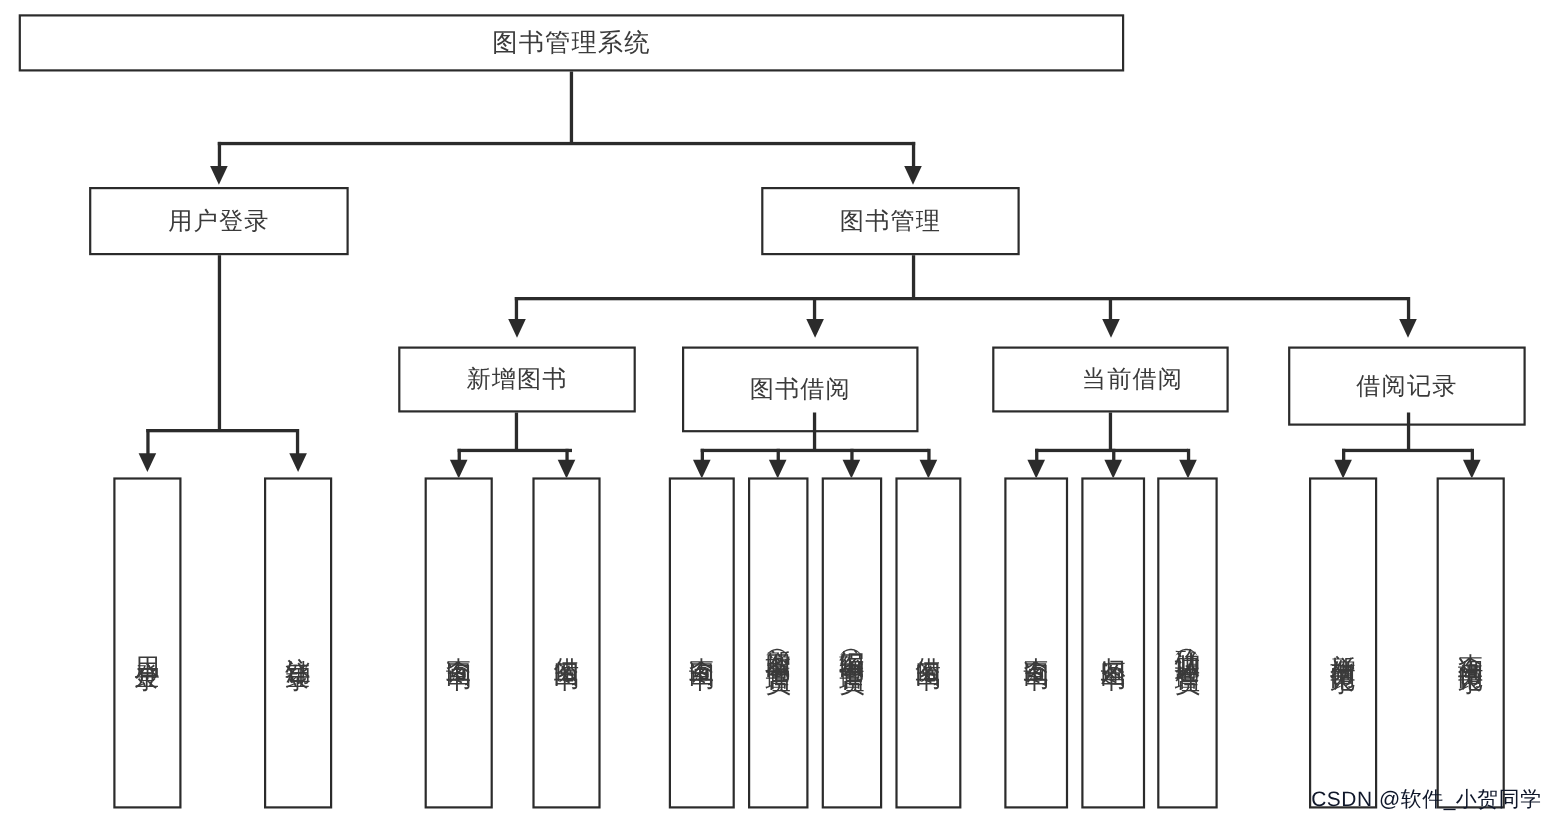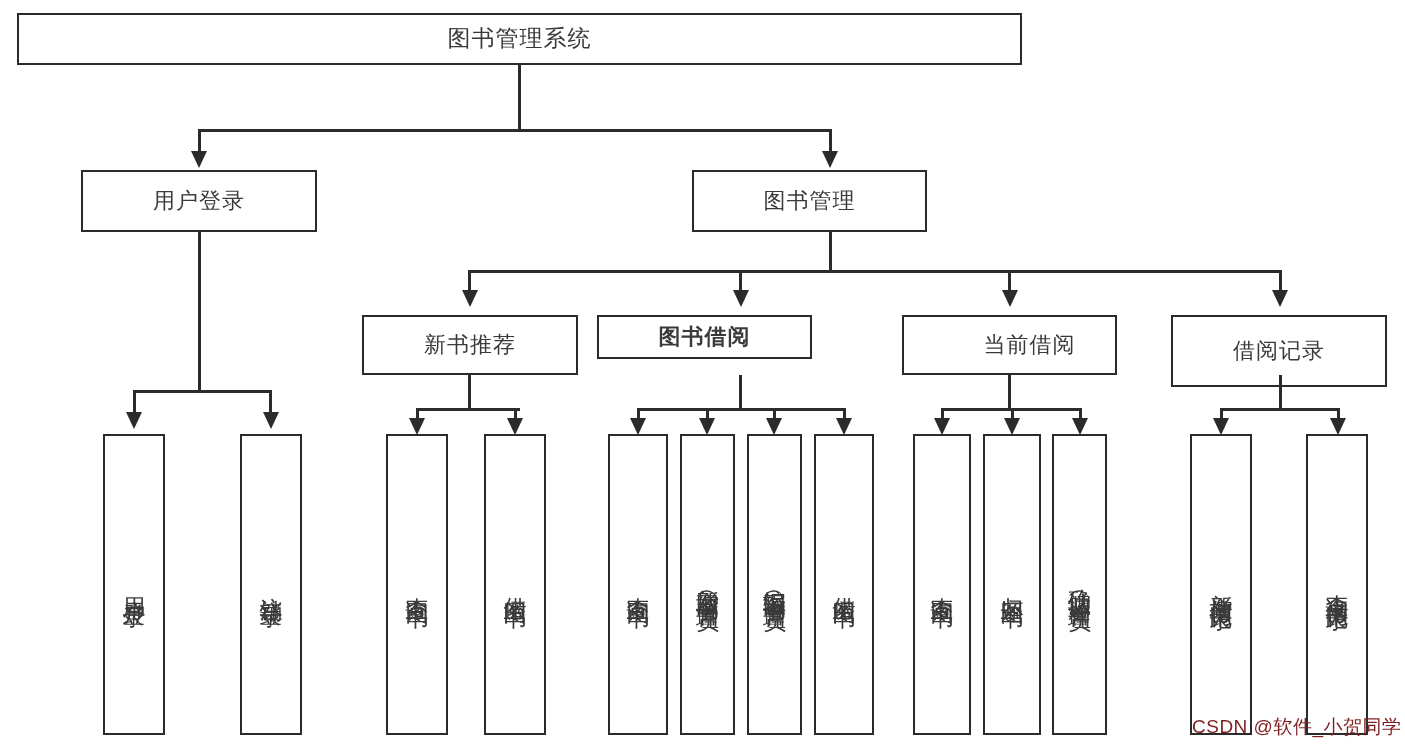--- a/index.html
+++ b/index.html
@@ -64,21 +64,21 @@
     position: absolute;
     width: 0;
     height: 0;
     border-left: 8px solid transparent;
     border-right: 8px solid transparent;
     border-top: 17px solid #2b2b2b;
   }
   
   #watermark {
     position: absolute;
-    color: #7f1d1d;
+    color: #0f172a;
     font-size: 19px;
     white-space: nowrap;
     letter-spacing: 0.5px;
   }
 </style>
 </head>
 <body>
 
 <div id="canvas">
 
@@ -105,22 +105,22 @@
   <div class="hline" style="left:468px; top:270px; width:813px;"></div>
   <div class="vline" style="left:468px; top:270px; height:22px;"></div>
   <div class="arrow" style="left:462px; top:290px;"></div>
   <div class="vline" style="left:739px; top:270px; height:22px;"></div>
   <div class="arrow" style="left:733px; top:290px;"></div>
   <div class="vline" style="left:1008px; top:270px; height:22px;"></div>
   <div class="arrow" style="left:1002px; top:290px;"></div>
   <div class="vline" style="left:1279px; top:270px; height:22px;"></div>
   <div class="arrow" style="left:1272px; top:290px;"></div>
 
-  <div class="node h" style="left: 362px; top: 315px; width: 216px; height: 60px;">新书推荐</div>
-  <div class="node h" style="left: 597px; top: 315px; width: 215px; height: 44px; font-weight: bold;">图书借阅</div>
+  <div class="node h" style="left: 362px; top: 315px; width: 216px; height: 60px;">新增图书</div>
+  <div class="node h" style="left: 620px; top: 315px; width: 215px; height: 78px;">图书借阅</div>
   <div class="node h" style="left: 902px; top: 315px; width: 215px; height: 60px; padding-left: 40px;">当前借阅</div>
   <div class="node h" style="left: 1171px; top: 315px; width: 216px; height: 72px;">借阅记录</div>
 
   <div class="vline" style="left:468px; top:375px; height:35px;"></div>
   <div class="hline" style="left:416px; top:408px; width:104px;"></div>
   <div class="vline" style="left:416px; top:408px; height:14px;"></div>
   <div class="arrow" style="left:409px; top:418px;"></div>
   <div class="vline" style="left:514px; top:408px; height:14px;"></div>
   <div class="arrow" style="left:507px; top:418px;"></div>
 

